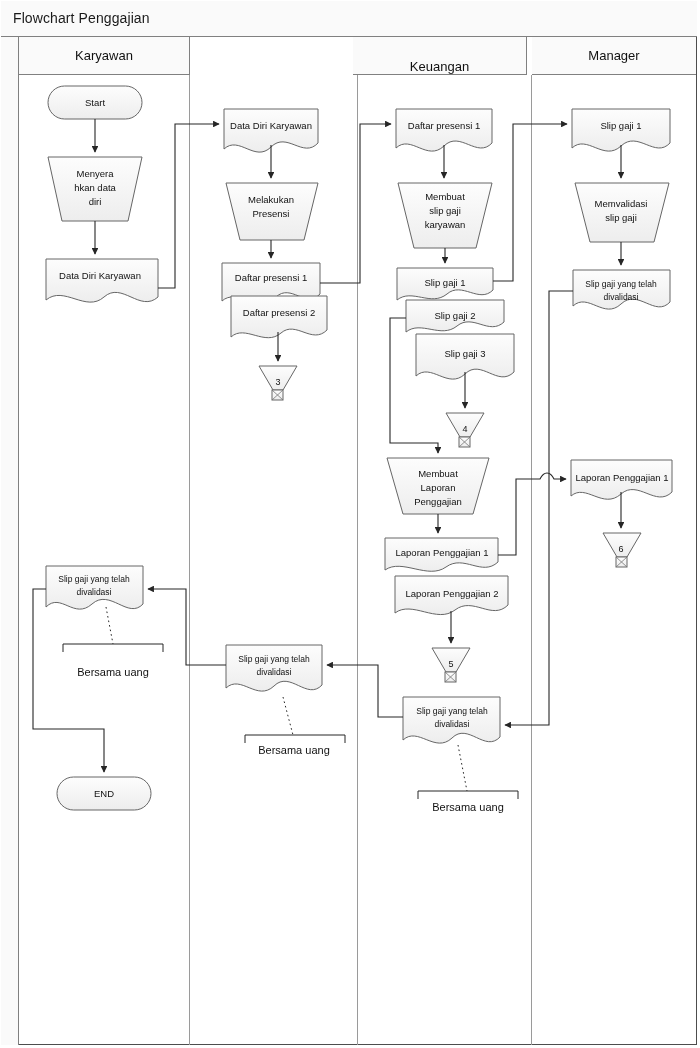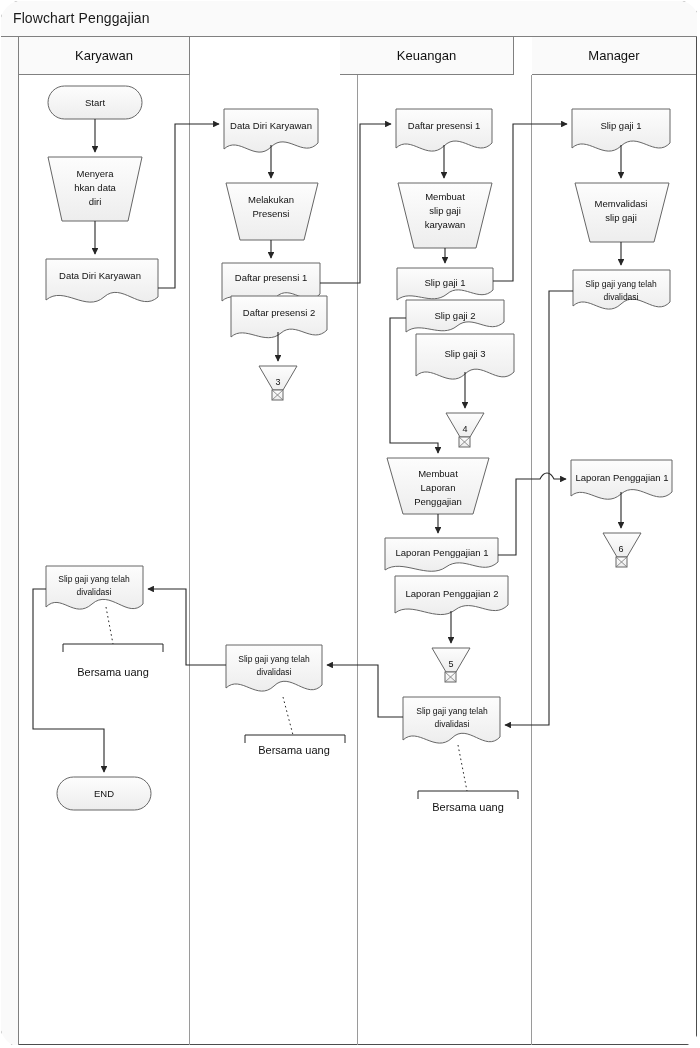--- a/index.html
+++ b/index.html
@@ -1,20 +1,20 @@
 <!DOCTYPE html>
 <html><head>
 <meta charset="utf-8">
 <title>Flowchart Penggajian</title>
 <style>
   html,body{margin:0;padding:0;background:#ffffff;}
   body{font-family:"Liberation Sans","DejaVu Sans",sans-serif;}
   #page{
     position:relative;width:700px;height:1048px;overflow:hidden;
-    background:#ffffff;box-sizing:border-box;border-radius:24px;
+    background:#ffffff;box-sizing:border-box;
   }
   
   #frame{
     position:absolute;left:1px;top:1px;width:696px;height:1044px;
     border:1px solid #4d4d4d;box-sizing:border-box;background:#ffffff;
   }
   
   #titlebar{
     position:absolute;left:1px;top:1px;width:696px;height:36px;
     background:#fafafa;border-bottom:1px solid #808080;box-sizing:border-box;
@@ -63,21 +63,21 @@
     <div class="t">Flowchart Penggajian</div>
   </div>
 
   <div id="phaseband">
     
   </div>
 
   <div class="lanehdr" style="left:19px;width:171px;">
     <span>Karyawan</span>
   </div>
-  <div class="lanehdr" style="left:340px;width:174px;">
+  <div class="lanehdr" style="left:353px;width:174px;align-items:flex-end;">
     <span>Keuangan</span>
   </div>
   <div class="lanehdr last" style="left:532px;width:164px;">
     <span>Manager</span>
   </div>
 
   <div class="lanebody" style="left:19px;width:171px;"></div>
   <div class="lanebody" style="left:190px;width:168px;"></div>
   <div class="lanebody" style="left:358px;width:174px;"></div>
   <div class="lanebody last" style="left:532px;width:164px;"></div>

